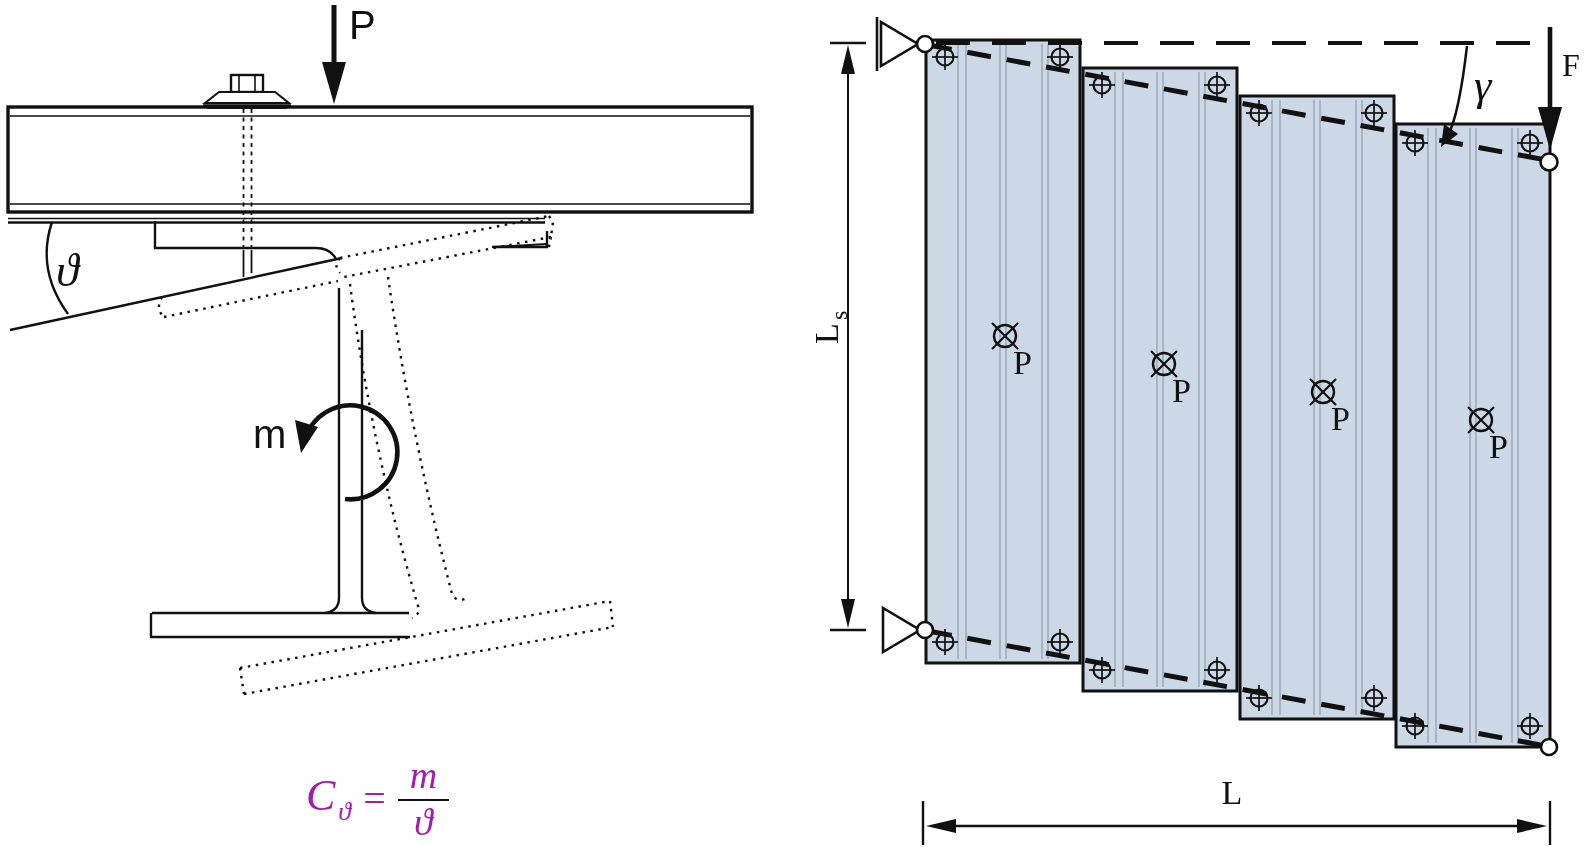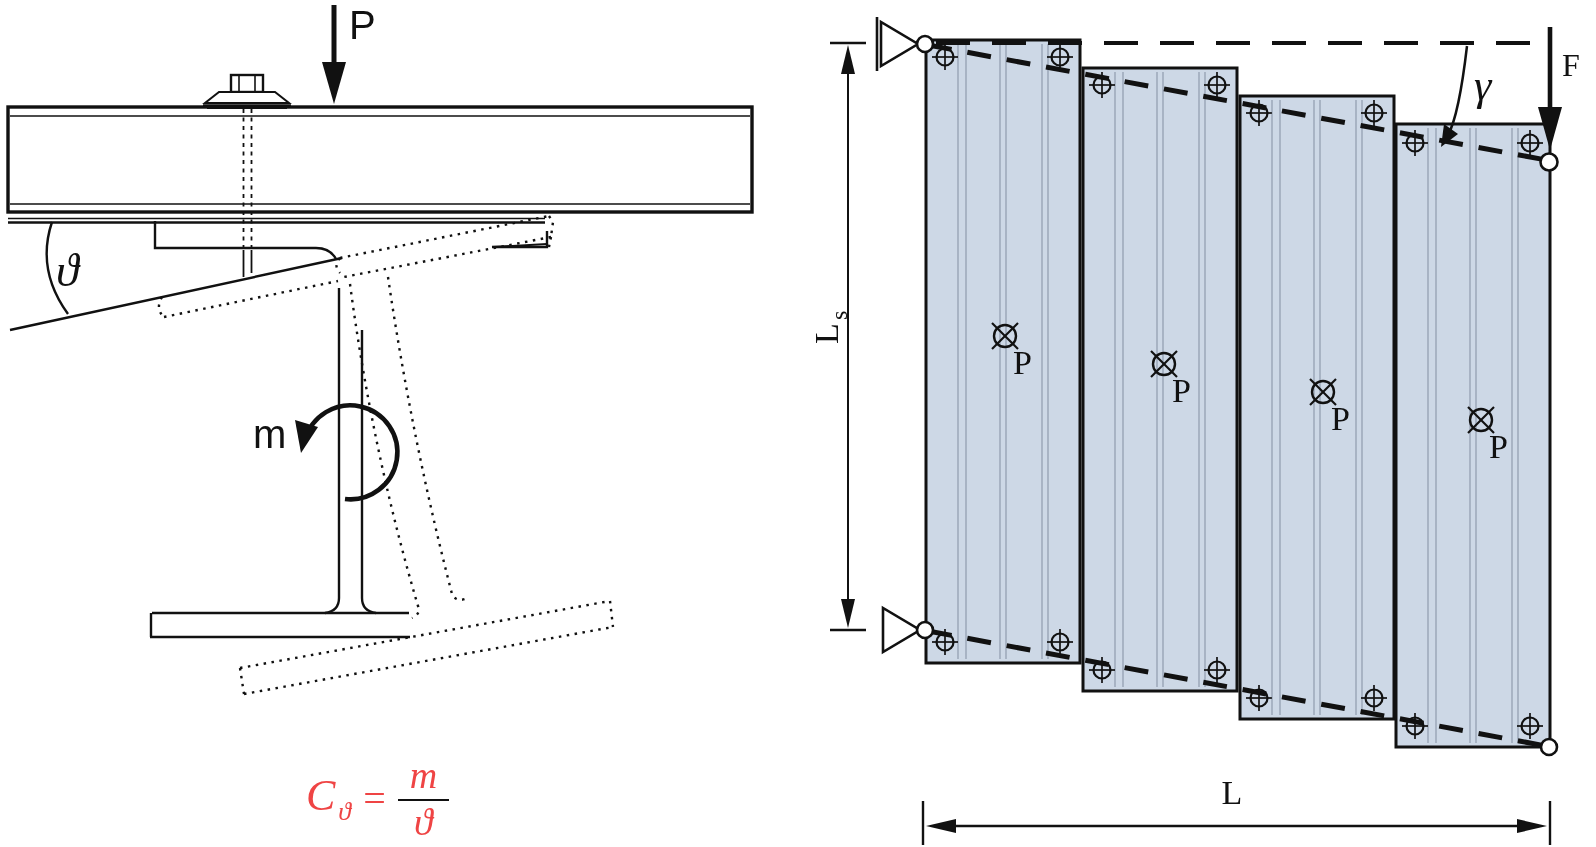--- a/index.html
+++ b/index.html
@@ -10,21 +10,21 @@
   .sans-label{font-family:"Liberation Sans",sans-serif;font-size:40px;fill:#111;}
   .serif-label{font-family:"Liberation Serif",serif;font-size:34px;fill:#111;}
   .serif-label-sm{font-family:"Liberation Serif",serif;font-size:24px;fill:#111;}
   .serif-italic{font-family:"Liberation Serif",serif;font-style:italic;fill:#111;}
   .theta{font-size:46px;}
   .gamma{font-size:44px;}
   .panel-load{font-family:"Liberation Serif",serif;font-size:34px;fill:#111;}
   .f-big{font-family:"Liberation Serif",serif;font-size:32px;fill:#111;}
   
   .formula{position:absolute;left:306px;top:756px;display:flex;align-items:center;
-           gap:12px;color:#ef4444;font-family:"Liberation Serif",serif;font-style:italic;}
+           gap:12px;color:#a21caf;font-family:"Liberation Serif",serif;font-style:italic;}
   .f-lhs{font-size:44px;line-height:1;}
   .f-lhs sub{font-size:26px;margin-left:3px;}
   .f-eq{font-size:40px;font-style:normal;line-height:1;}
   .f-frac{display:inline-flex;flex-direction:column;align-items:center;font-size:38px;line-height:1.05;}
   .f-num{border-bottom:2.5px solid #111;padding:0 12px 3px;}
   .f-den{padding-top:2px;}
 </style>
 </head>
 <body>
 

